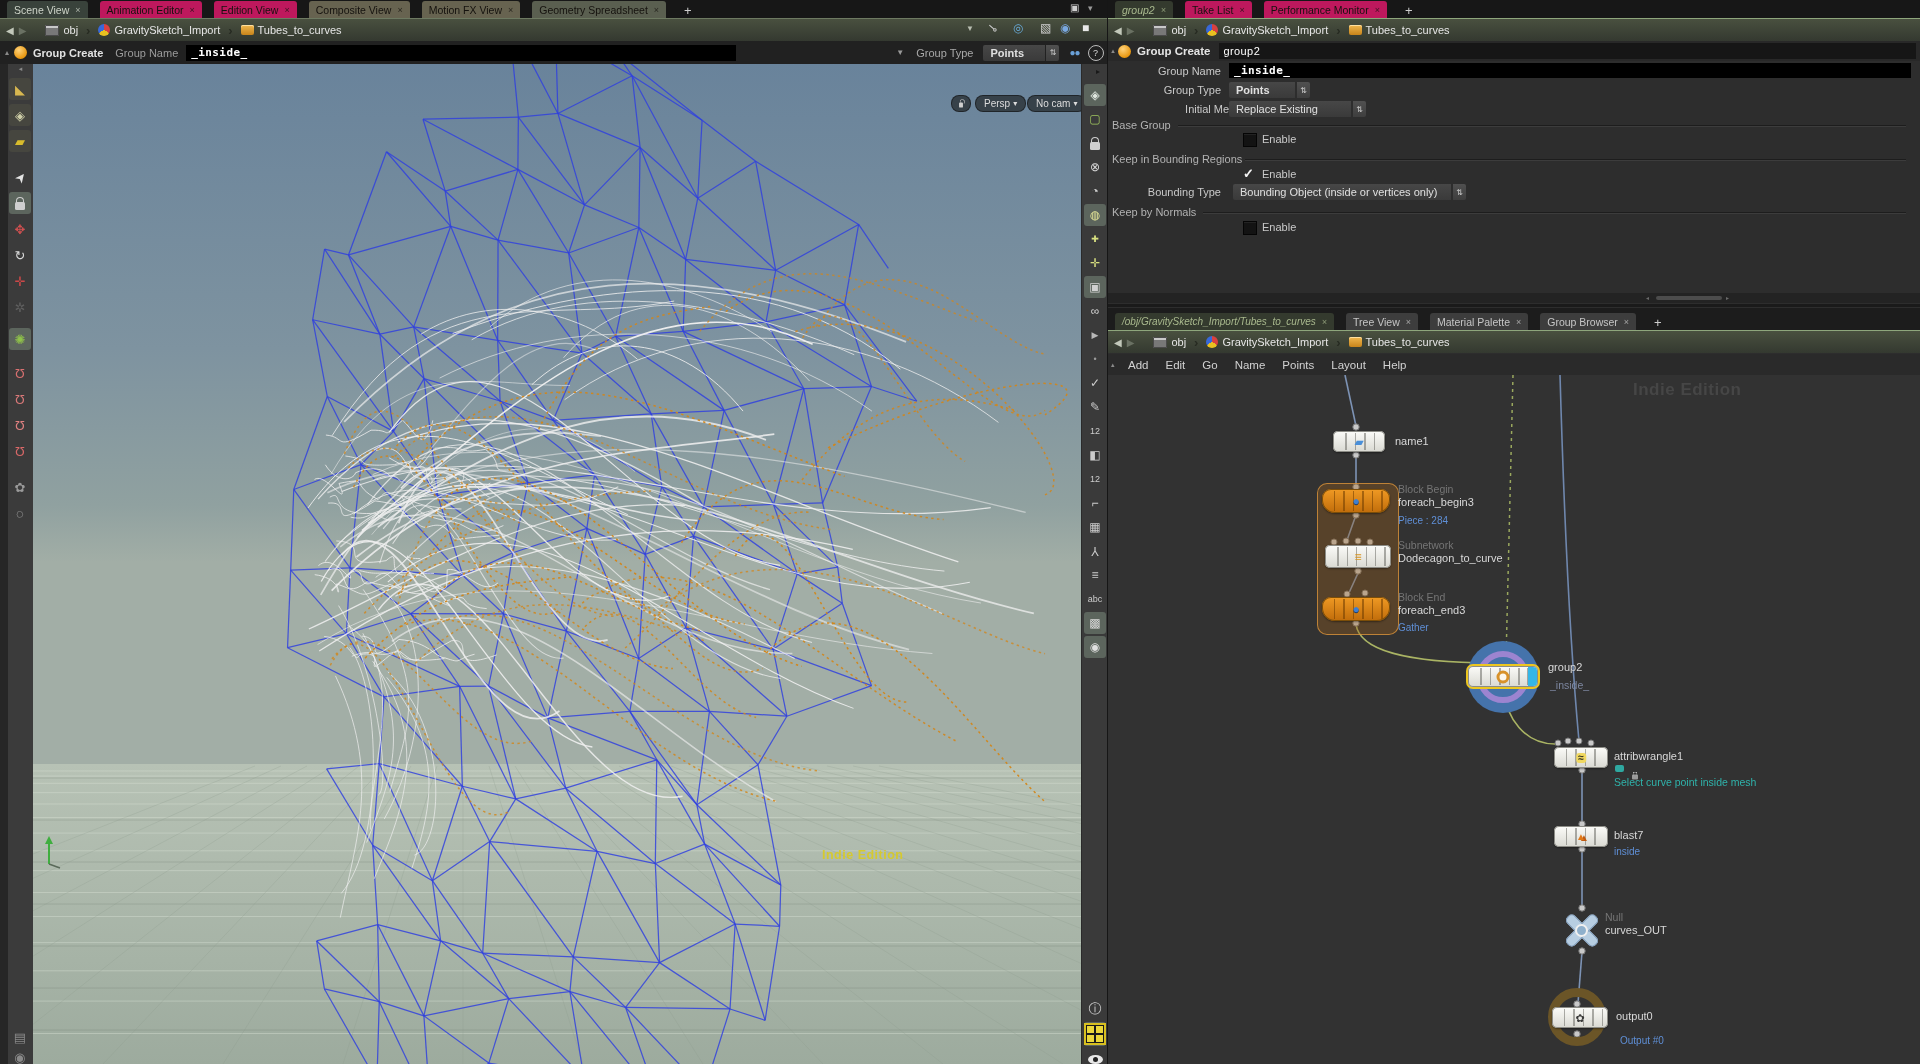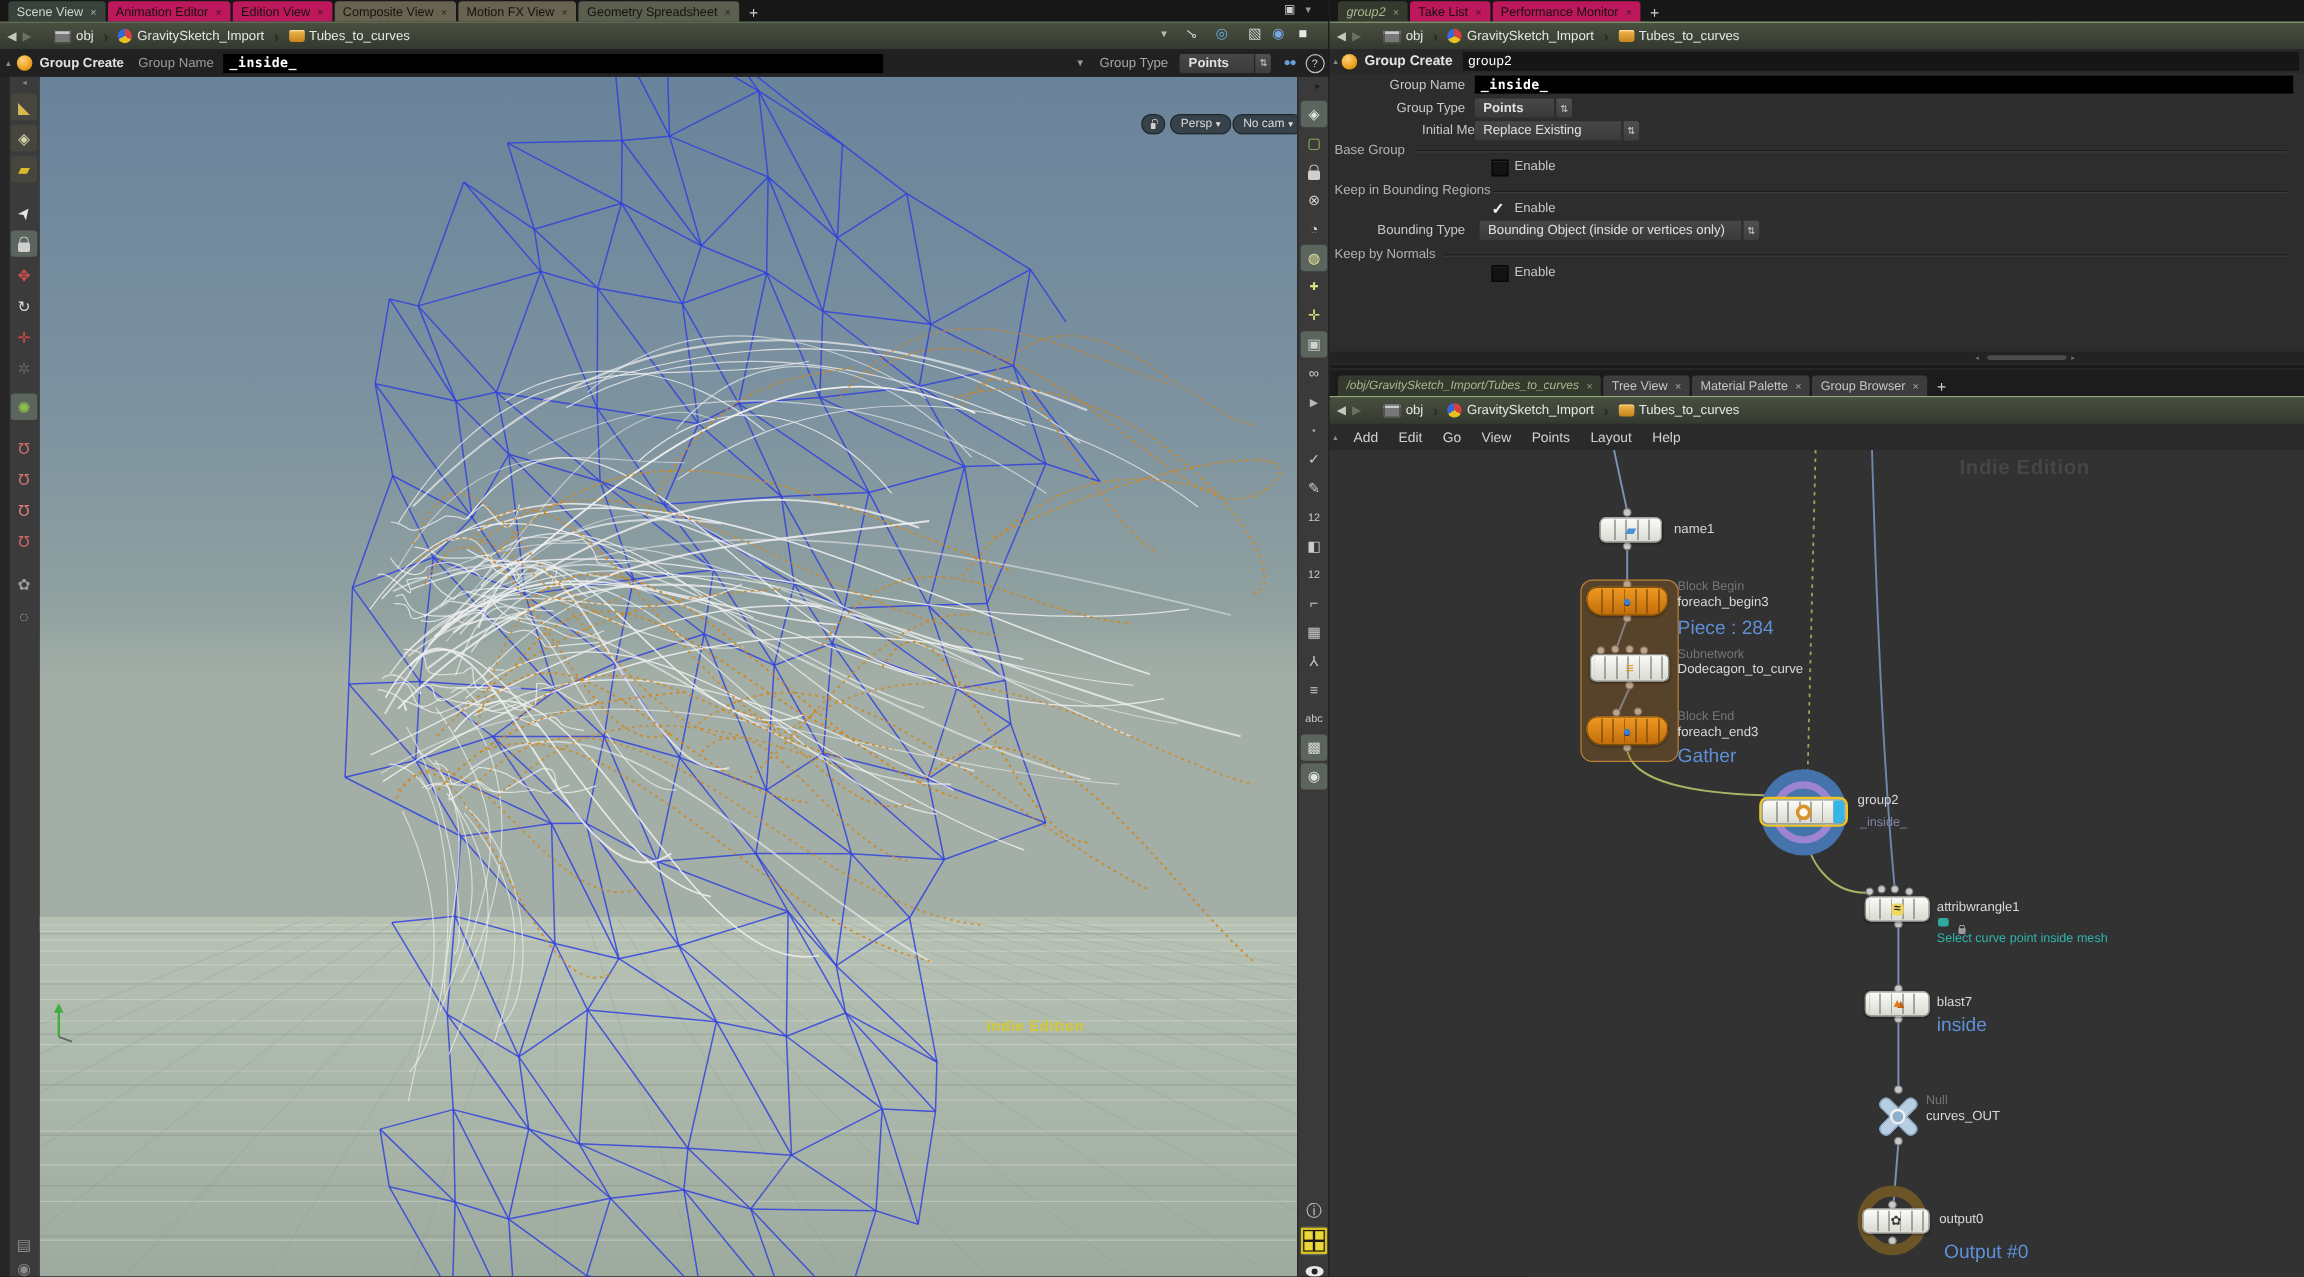--- a/index.html
+++ b/index.html
@@ -1,20 +1,20 @@
 <!DOCTYPE html>
 <html><head>
 <meta charset="utf-8">
 <style>
   html,body{margin:0;padding:0;background:#141414}
   #app{position:relative;width:1920px;height:1064px;background:#262626;overflow:hidden;
        font-family:"Liberation Sans",sans-serif;color:#ccc;-webkit-font-smoothing:antialiased}
   .abs{position:absolute}
   
-  .tabbar{position:absolute;background:#171717;display:flex;align-items:flex-end;gap:2px;
+  .tabbar{position:absolute;background:#171717;display:flex;align-items:flex-end;gap:12px;
           padding-left:7px;box-sizing:border-box;height:18px}
   .tab{height:17px;display:flex;align-items:center;gap:6px;padding:0 7px;border-radius:3px 3px 0 0;
        font-size:10.5px;white-space:nowrap;cursor:pointer}
   .tab .x{font-size:9px;opacity:.75}
   .tab.sel{background:#39423b;color:#ced4c9}
   .tab.gray{background:#be185d;color:#15120e}
   .tab.tan{background:#676350;color:#15120e}
   .tab.grn{background:#5a5f50;color:#15120e}
   .tab.netsel{background:#343a2e;color:#a9b98e;font-style:italic}
   .tab.netu{background:#3d3d3d;color:#c6c6c6}
@@ -72,21 +72,21 @@
          box-shadow:inset 0 0 0 1px #8c8c86, 0 1px 2px rgba(0,0,0,.4)}
   .nbody::before{content:"";position:absolute;left:4px;right:4px;top:2px;bottom:2px;
          background:repeating-linear-gradient(90deg,transparent 0 8px,rgba(96,96,90,.5) 8px 9.5px)}
   .nbody.orange{background:linear-gradient(#f09a24,#c06c0a);box-shadow:inset 0 0 0 1px #7c4e08, 0 1px 2px rgba(0,0,0,.4);
          border-radius:9px 9px 13px 13px}
   .nbody.orange::before{background:repeating-linear-gradient(90deg,transparent 0 8px,rgba(110,60,0,.55) 8px 9.5px)}
   .nbody.selected{box-shadow:0 0 0 2px #ecc61f, inset 0 0 0 1px #8c8c86}
   .nico{position:absolute;left:50%;top:50%;transform:translate(-50%,-50%);font-size:12px;line-height:1;z-index:2}
   .nlabel{position:absolute;font-size:11px;color:#d8d8d8;white-space:nowrap}
   .nsub{position:absolute;font-size:10.5px;color:#757575;white-space:nowrap}
-  .ninfo{position:absolute;font-size:16px;color:#5f8fd6;white-space:nowrap}
+  .ninfo{position:absolute;font-size:10px;color:#5f8fd6;white-space:nowrap}
   .nteal{position:absolute;font-size:10.5px;color:#2fb3ab;white-space:nowrap}
   .xbar{position:absolute;width:40px;height:11px;border-radius:5px;background:#b7cee2;box-shadow:inset 0 0 0 1px #7e9ab8}
   .watermark{position:absolute;font-weight:bold;letter-spacing:.5px;pointer-events:none}
 </style>
 </head>
 <body>
 
 <div id="app">
 
   
@@ -949,21 +949,21 @@
         <span>Tubes_to_curves</span>
       </span>
   </div>
 
   
   <div class="abs" style="left:1108px;top:354px;width:812px;height:21px;background:#2a2a2a;display:flex;align-items:center;gap:17px;padding-left:20px;font-size:11.5px;box-sizing:border-box">
     <span class="abs" style="left:3px;color:#8a8a8a;font-size:7px">▴</span>
     <span class="menu-item">Add</span>
     <span class="menu-item">Edit</span>
     <span class="menu-item">Go</span>
-    <span class="menu-item">View</span>
+    <span class="menu-item">Name</span>
     <span class="menu-item">Points</span>
     <span class="menu-item">Layout</span>
     <span class="menu-item">Help</span>
   </div>
 
   
   <div id="netcanvas">
     <div class="watermark" style="left:525px;top:5px;font-size:17px;color:#464646">Indie Edition</div>
 
     <svg width="812" height="689" style="position:absolute;left:0;top:0">

